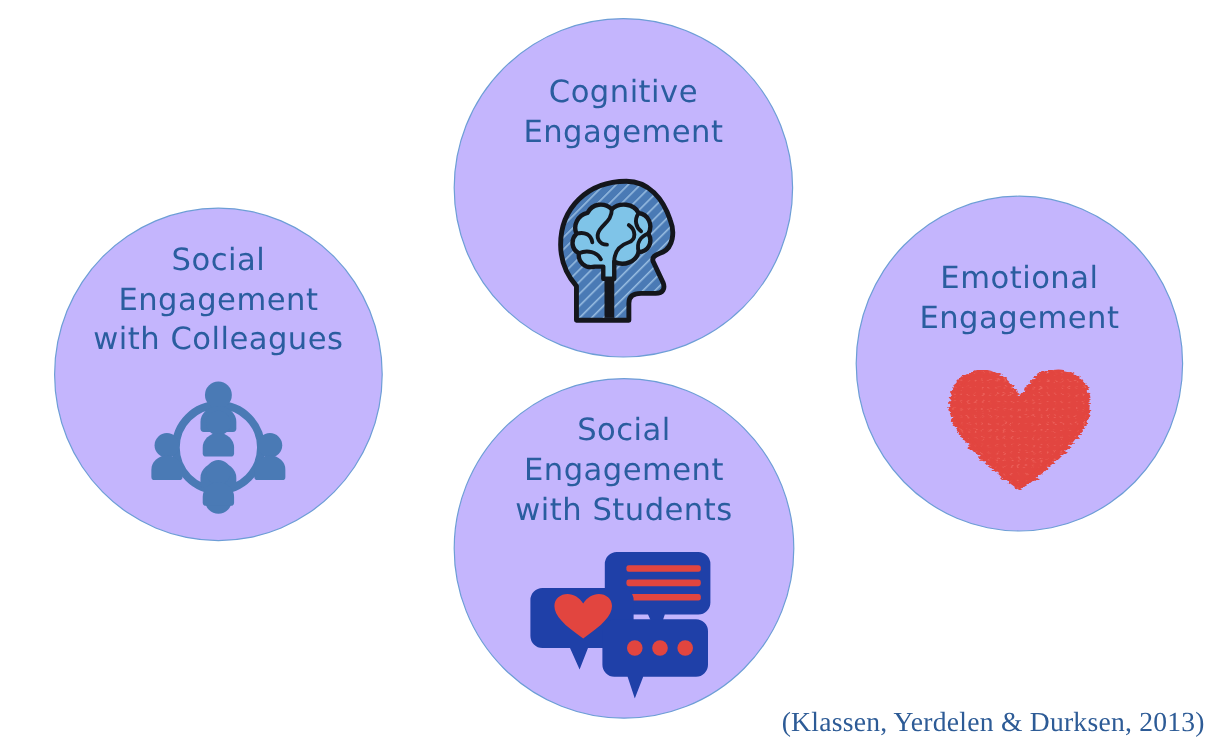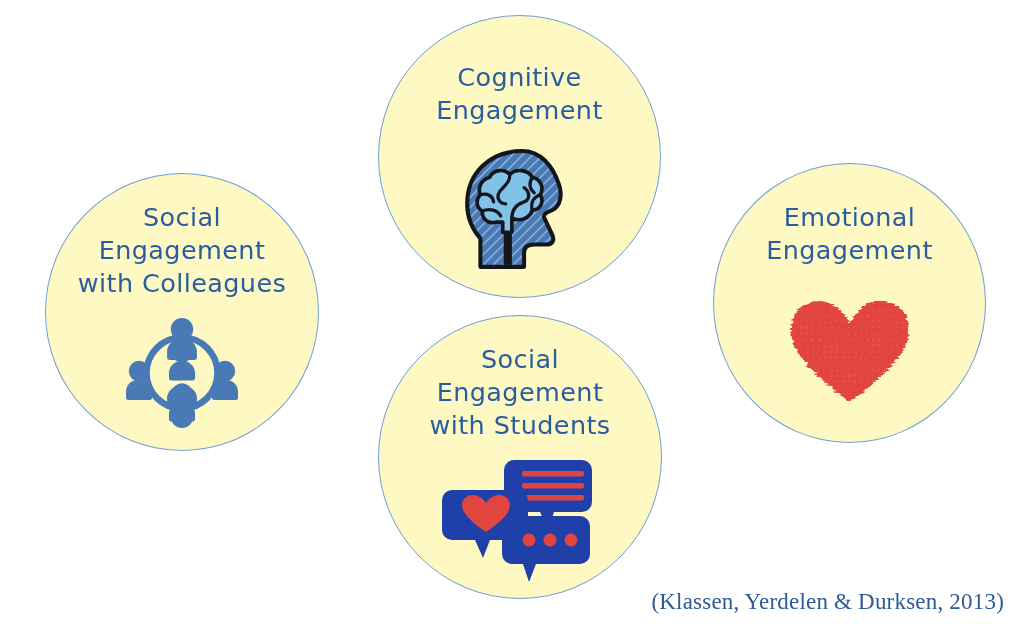--- a/index.html
+++ b/index.html
@@ -17,21 +17,21 @@
     height: 629px;
     background: #ffffff;
     overflow: hidden;
   }
 
   
   .bubble {
     position: absolute;
     border-radius: 50%;
     border: 1.6px solid #6d9ed6;
-    background: #fef9c3;
+    background: #c4b5fd;
     box-sizing: border-box;
     display: flex;
     flex-direction: column;
     align-items: center;
   }
   .bubble-label {
     text-align: center;
     color: #2a5d9f;
     font-family: "DejaVu Sans", sans-serif;
     font-weight: 400;
@@ -60,21 +60,21 @@
     left: 378px; top: 315px;  width: 284px; height: 284px;
   }
   #circle-social-students .bubble-label {
     margin-top: 27px;
     font-size: 25.5px;
   }
   #circle-emotional {
     left: 713px; top: 163px;  width: 273px; height: 280px;
   }
   #circle-emotional .bubble-label {
-    margin-top: 37px;
+    margin-top: 52px;
     font-size: 25.5px;
   }
 
   
   .icon-wrap {
     display: flex;
     align-items: center;
     justify-content: center;
     flex: 1 1 auto;
     width: 100%;

